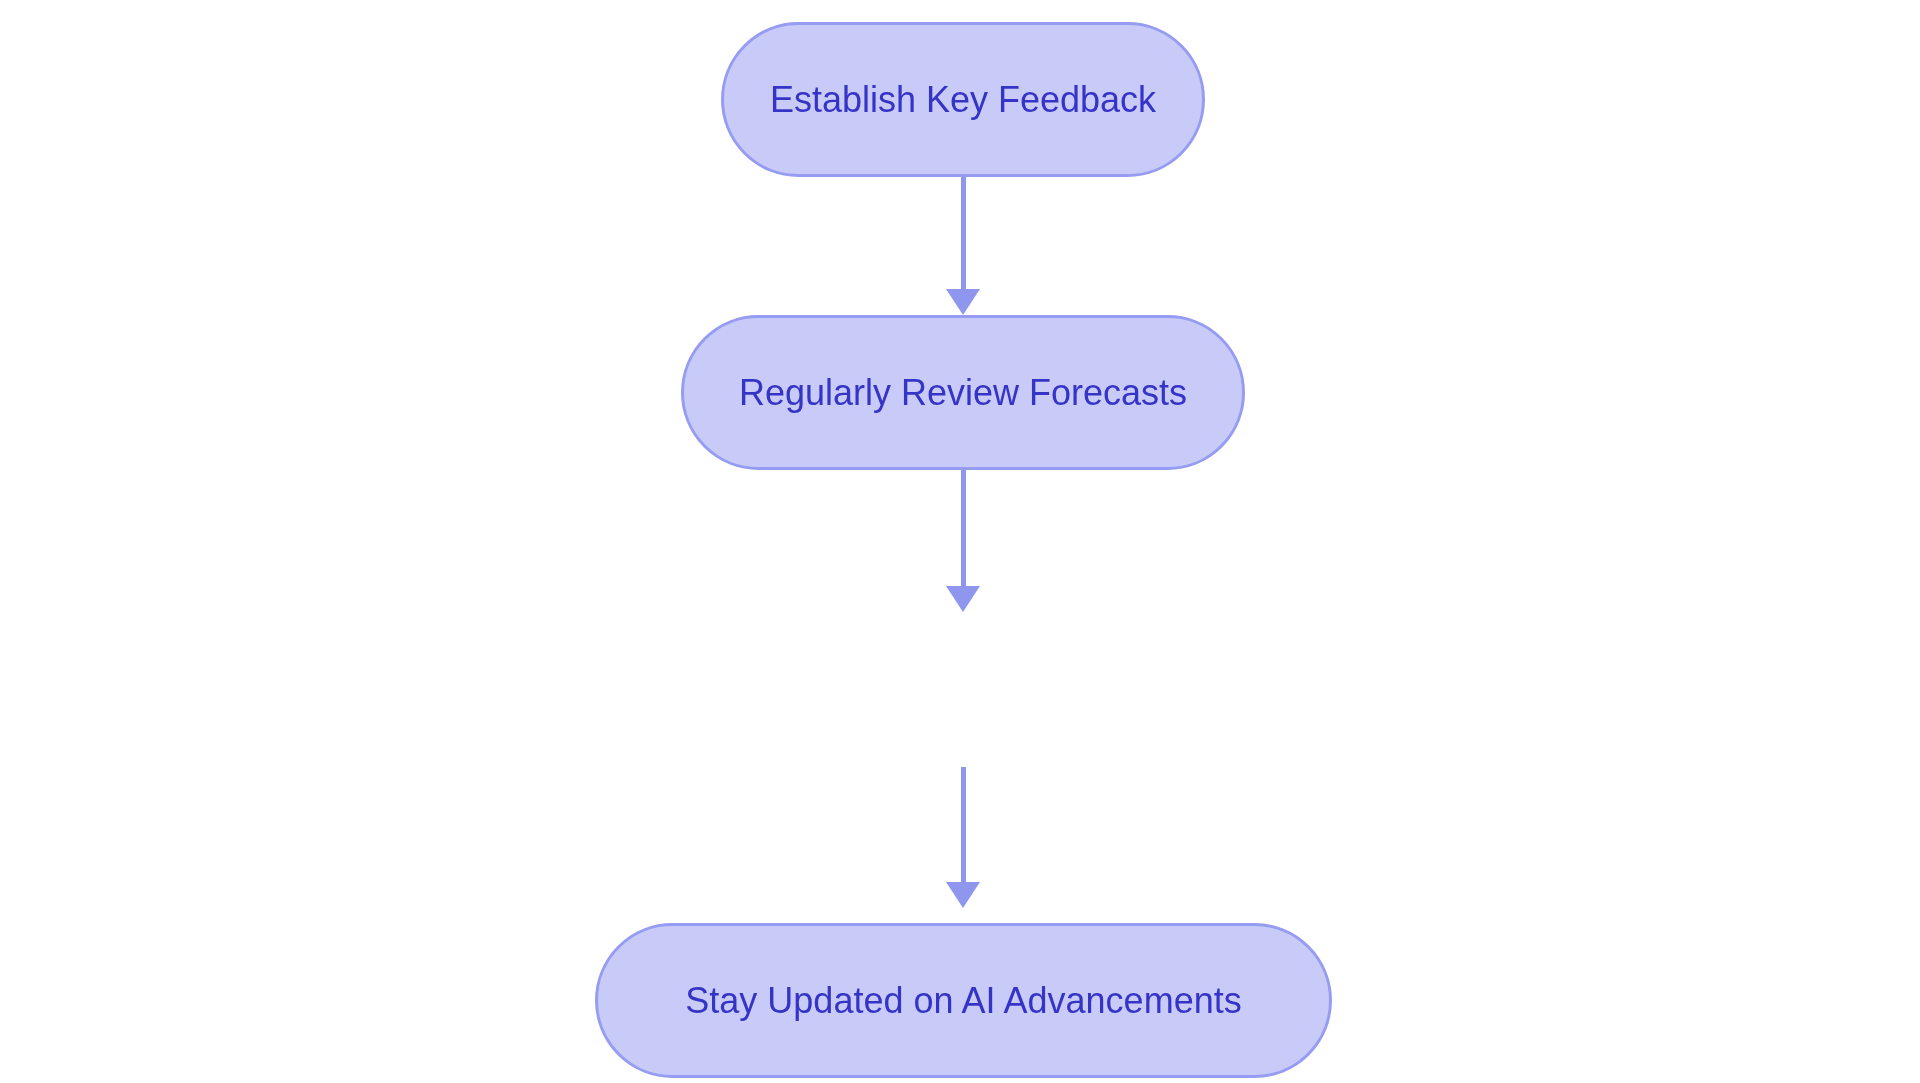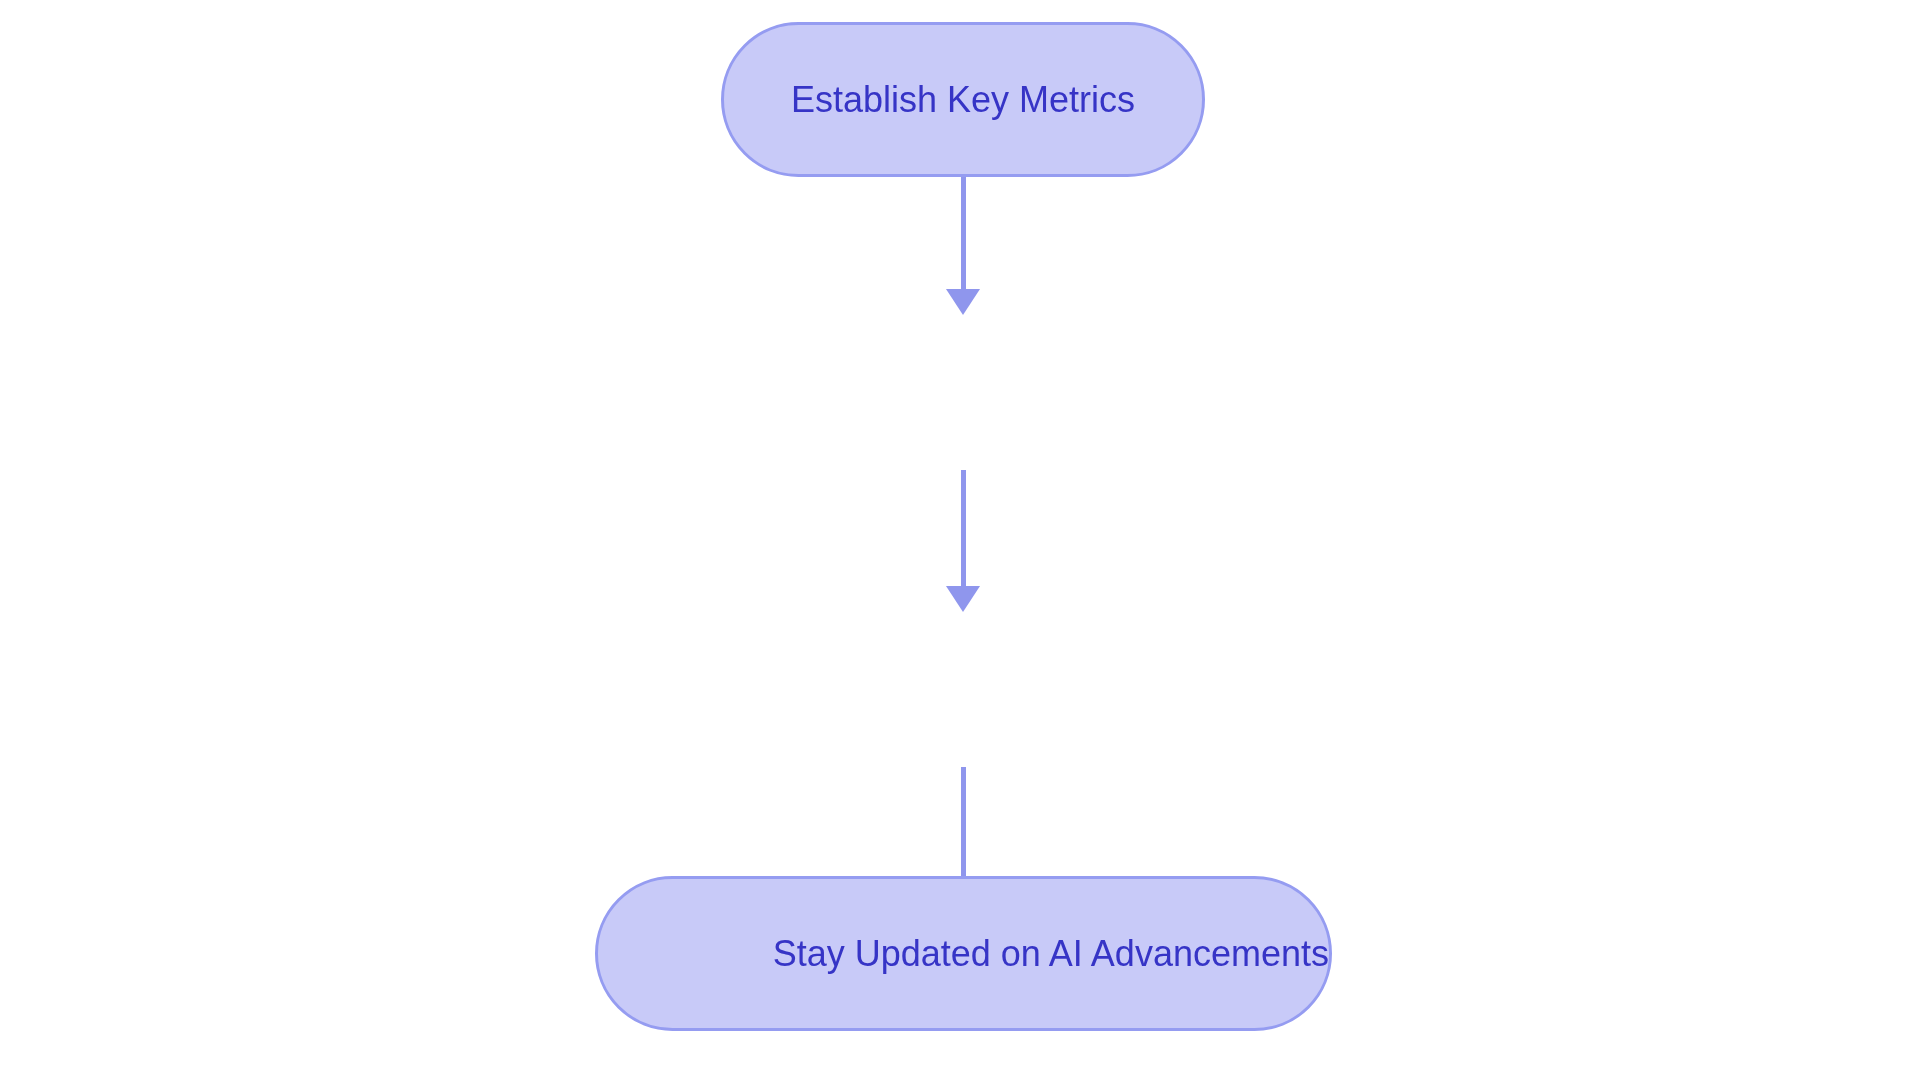--- a/index.html
+++ b/index.html
@@ -55,43 +55,46 @@
     width: 0;
     height: 0;
     border-left: 17px solid transparent;
     border-right: 17px solid transparent;
     border-top: 26px solid var(--arrow);
   }
   
   #node-0 { left: 721px; top: 22px;  width: 484px; }
   #node-1 { left: 681px; top: 315px; width: 564px; }
   #node-2 { left: 653px; top: 612px; width: 622px; }
-  #node-3 { left: 595px; top: 876px; width: 737px; justify-content: flex-end; }
+  #node-3 { left: 595px; top: 923px; width: 737px; }
   
   #arrow-0 { left: 946px; top: 177px; height: 138px; }
   #arrow-0 .arrow-line { height: 112px; }
   #arrow-1 { left: 946px; top: 470px; height: 142px; }
   #arrow-1 .arrow-line { height: 116px; }
   #arrow-2 { left: 946px; top: 767px; height: 141px; }
   #arrow-2 .arrow-line { height: 115px; }
 </style>
 </head>
 <body>
 
 <div class="canvas">
 
   <div class="node" id="node-0">
-    <span class="node-label">Establish Key Metrics</span>
+    <span class="node-label">Establish Key Feedback</span>
   </div>
 
   <div class="arrow" id="arrow-0">
     <div class="arrow-line"></div>
     <div class="arrow-head"></div>
   </div>
 
+  <div class="node" id="node-1">
+    <span class="node-label">Regularly Review Forecasts</span>
+  </div>
 
   <div class="arrow" id="arrow-1">
     <div class="arrow-line"></div>
     <div class="arrow-head"></div>
   </div>
 
 
   <div class="arrow" id="arrow-2">
     <div class="arrow-line"></div>
     <div class="arrow-head"></div>

